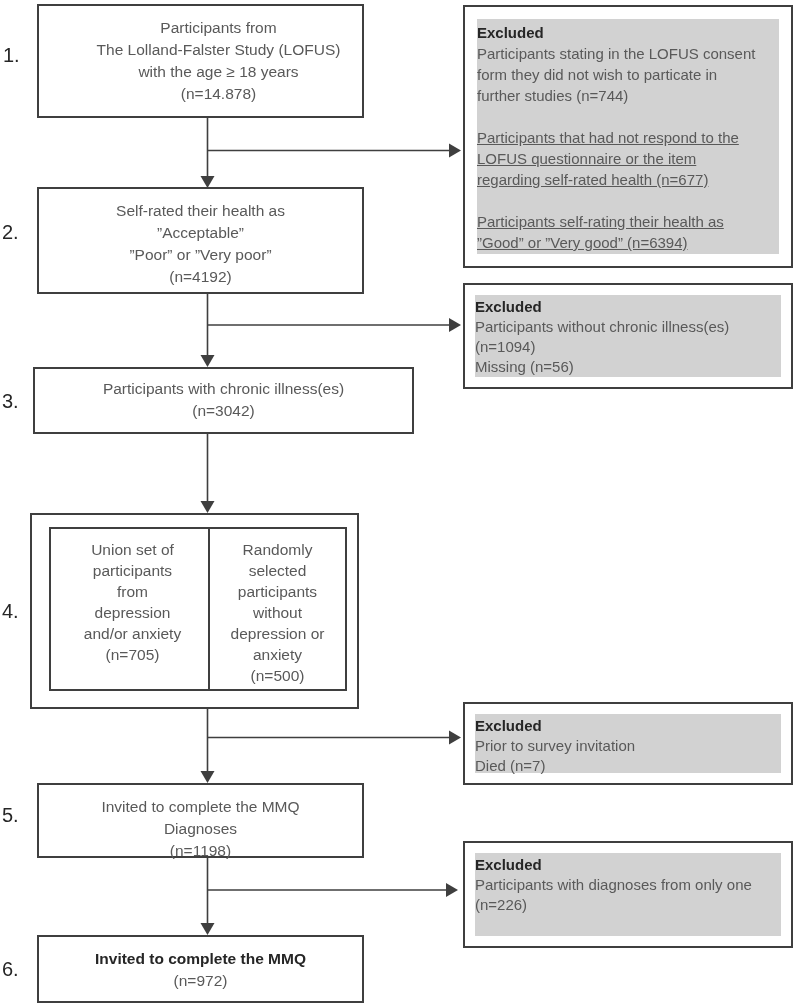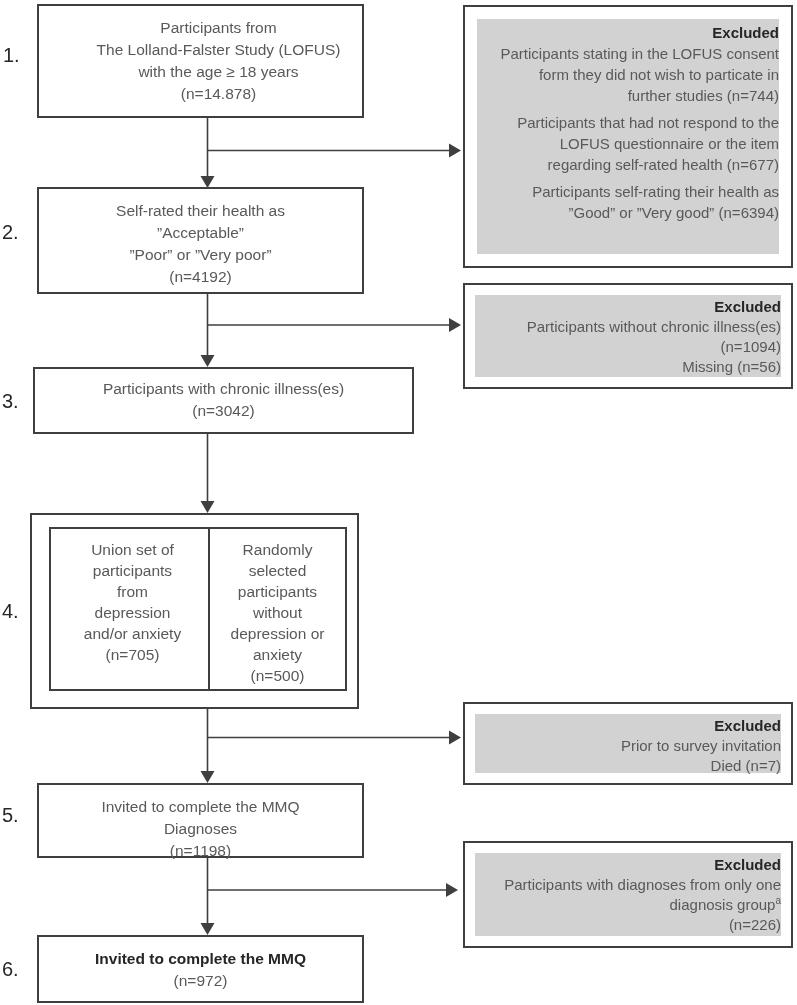--- a/index.html
+++ b/index.html
@@ -22,26 +22,26 @@
   .flow-box .inner-pad{padding-top:11px;}
   .step-number{
     position:absolute;font-size:20px;color:#262626;line-height:22px;
   }
   .excl-box{
     position:absolute;border:2px solid var(--line-color);background:var(--box-bg);
     box-sizing:border-box;
   }
   .excl-fill{
     position:absolute;left:12px;right:12px;top:12px;bottom:12px;
-    background:var(--excluded-fill);text-align:right;font-size:15px;line-height:21px;
+    background:var(--excluded-fill);text-align:left;font-size:15px;line-height:21px;
     box-sizing:border-box;padding-top:3px;
   }
   .excl-fill.tight{left:10px;right:10px;top:10px;bottom:10px;line-height:20px;padding-top:2px;}
   .excl-title{font-weight:bold;color:var(--title-color);}
-  .excl-para{margin-top:6px;}
+  .excl-para{margin-top:21px;text-decoration:underline;}
   .sub-box{
     position:absolute;border:2px solid var(--line-color);background:var(--box-bg);
     box-sizing:border-box;text-align:center;font-size:15.5px;line-height:21px;
     padding-top:10px;
   }
   .bold-line{font-weight:bold;color:var(--title-color);}
   svg.arrows{position:absolute;left:0;top:0;pointer-events:none;}
   svg.arrows line{stroke:var(--line-color);stroke-width:1.6;}
   svg.arrows polygon{fill:var(--line-color);}
   sup{font-size:10px;line-height:0;}
@@ -156,21 +156,20 @@
           <div>Prior to survey invitation</div>
           <div>Died (n=7)</div>
         </div>
     </div>
   </div>
 
   <div class="excl-box" style="left:463px;top:841px;width:330px;height:107px;">
     <div class="excl-fill tight">
       <div class="excl-title">Excluded</div>
       <div>Participants with diagnoses from only one</div>
-      <div><span>diagnosis group</span><sup>a</sup></div>
       <div>(n=226)</div>
     </div>
   </div>
 
   <svg class="arrows" width="797" height="1005">
 
     <line x1="207.5" y1="118" x2="207.5" y2="179"></line>
     <polygon points="200.5,176 214.5,176 207.5,188"></polygon>
     <line x1="207.5" y1="150.5" x2="449" y2="150.5"></line>
     <polygon points="449,143.5 449,157.5 461,150.5"></polygon>

